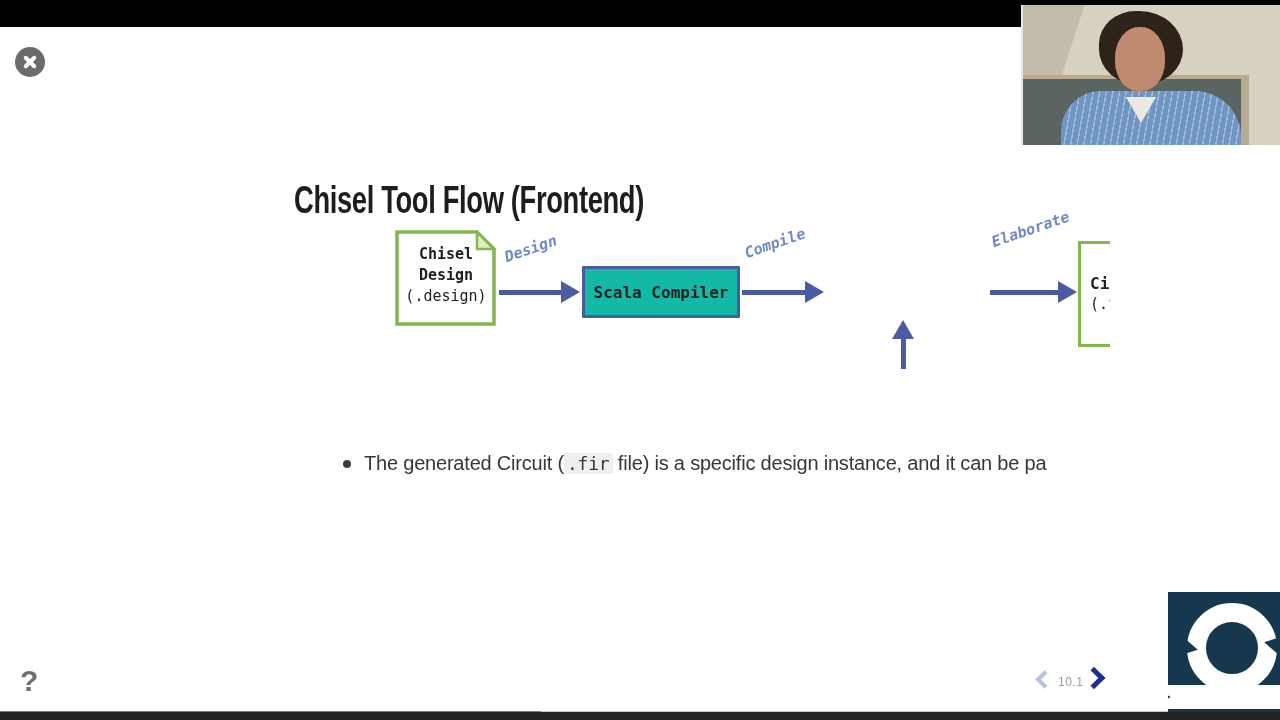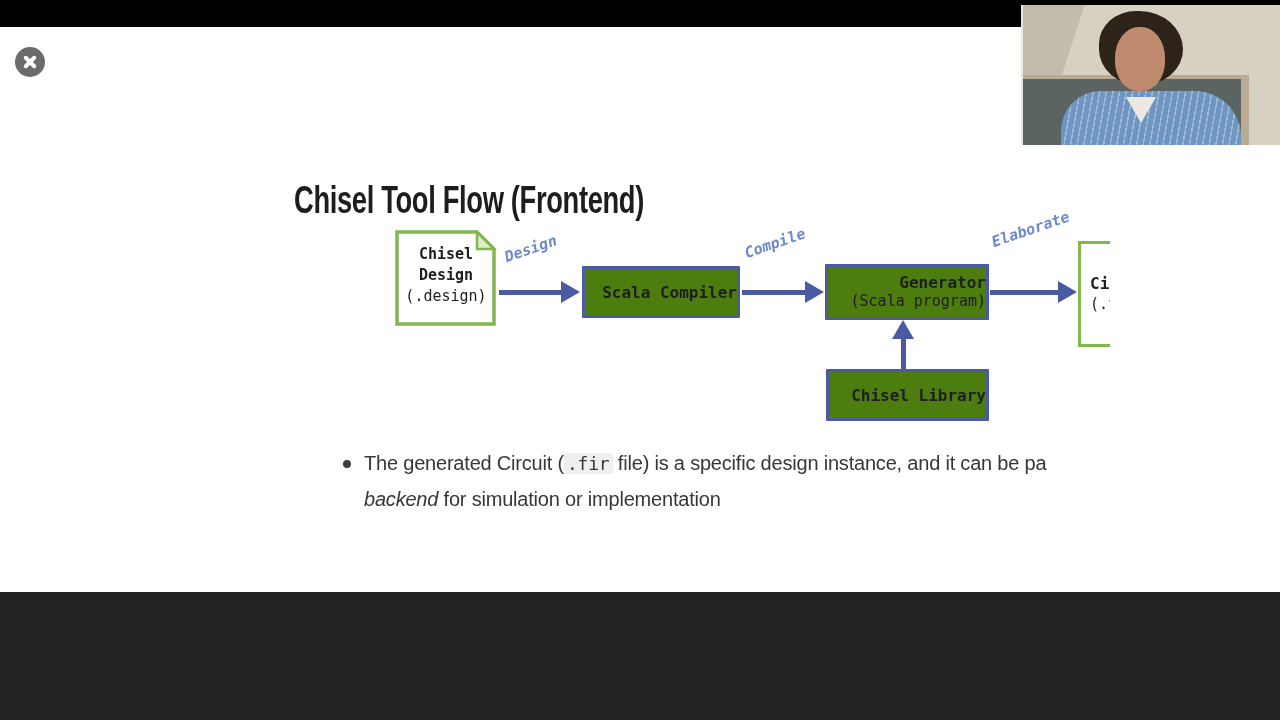--- a/index.html
+++ b/index.html
@@ -1,18 +1,18 @@
 <!DOCTYPE html>
 <html><head>
 <meta charset="utf-8">
 <style>
   * { margin:0; padding:0; box-sizing:border-box; }
   body { background:#222; }
   .page {
-    position:relative; width:1280px; height:592px; background:#ffffff;
+    position:relative; width:1280px; height:712px; background:#ffffff;
     overflow:hidden; font-family:"Liberation Sans", sans-serif;
   }
 
   
   .top-bar { position:absolute; left:0; top:0; width:1280px; height:27px; background:#000; }
 
   
   .close-btn { position:absolute; left:15px; top:47px; width:30px; height:30px;
     border-radius:50%; background:#6b6b6b; cursor:pointer; }
   .close-btn .bar { position:absolute; left:7px; top:13px; width:16px; height:4px;
@@ -27,22 +27,22 @@
     color:#1d1d1d; letter-spacing:-0.5px; transform:scaleX(0.72); transform-origin:left center;
     white-space:nowrap; }
 
   
   .doc-shape { position:absolute; left:395px; top:203px; width:102px; height:97px; }
   .doc-text { position:absolute; left:0; top:14px; width:100%; text-align:center;
     font-family:"DejaVu Sans Mono", monospace; font-size:15px; line-height:21px; color:#1e1e1e; }
   .doc-text .b { font-weight:bold; }
 
   
-  .flowbox { position:absolute; background:#4d7c0f; border:3px solid #4b5ba2; border-radius:1px;
-    display:flex; flex-direction:column; align-items:flex-end; justify-content:center;
+  .flowbox { position:absolute; background:#14b8a6; border:3px solid #4b5ba2; border-radius:1px;
+    display:flex; flex-direction:column; align-items:center; justify-content:center;
     font-family:"DejaVu Sans Mono", monospace; color:#1e1e1e; }
   .flowbox .l1 { font-weight:bold; font-size:16px; line-height:19px; }
   .flowbox .l2 { font-size:15px; line-height:19px; }
   .box-compiler  { left:582px; top:239px; width:158px; height:52px; }
   .box-generator { left:825px; top:237px; width:164px; height:56px; }
   .box-library   { left:826px; top:342px; width:163px; height:52px; }
 
   
   .box-circuit { position:absolute; left:1078px; top:214px; width:150px; height:106px;
     background:#fff; border:3.5px solid #82b74e; display:flex; flex-direction:column;
@@ -170,50 +170,40 @@
     <div class="flowbox box-compiler">
       <div class="l1">Scala Compiler</div>
     </div>
 
     <div class="arrow-h arrow2">
       <div class="shaft"></div>
         <div class="head"></div>
     </div>
     <div class="flow-label lbl-compile">Compile</div>
 
-    <div class="flowbox box-generator">
-      <div class="l1">Generator</div>
-      <div class="l2">(Scala program)</div>
-    </div>
 
     <div class="arrow-h arrow3">
       <div class="shaft"></div>
         <div class="head"></div>
     </div>
     <div class="flow-label lbl-elaborate">Elaborate</div>
 
     <div class="box-circuit">
       <div class="l1">Circuit</div>
       <div class="l2">(.fir)</div>
     </div>
 
     <div class="arrow-v">
       <div class="head"></div>
       <div class="shaft"></div>
     </div>
-    <div class="flowbox box-library">
-      <div class="l1">Chisel Library</div>
-    </div>
 
     <div class="bullet-dot"></div>
     <div class="bullet-line bl1">
       <span>The generated Circuit (</span><span class="code-chip">.fir</span><span> file) is a specific design instance, and it can be pa</span>
-    </div>
-    <div class="bullet-line bl2">
-      <span class="ital">backend</span><span> for simulation or implementation</span>
     </div>
 
   </div>
 
   <div class="webcam">
     <div class="wall-shade"></div>
     <div class="chalkboard"></div>
     <div class="board-frame-r"></div>
     <div class="person-shirt"></div>
     <div class="person-tee"></div>

